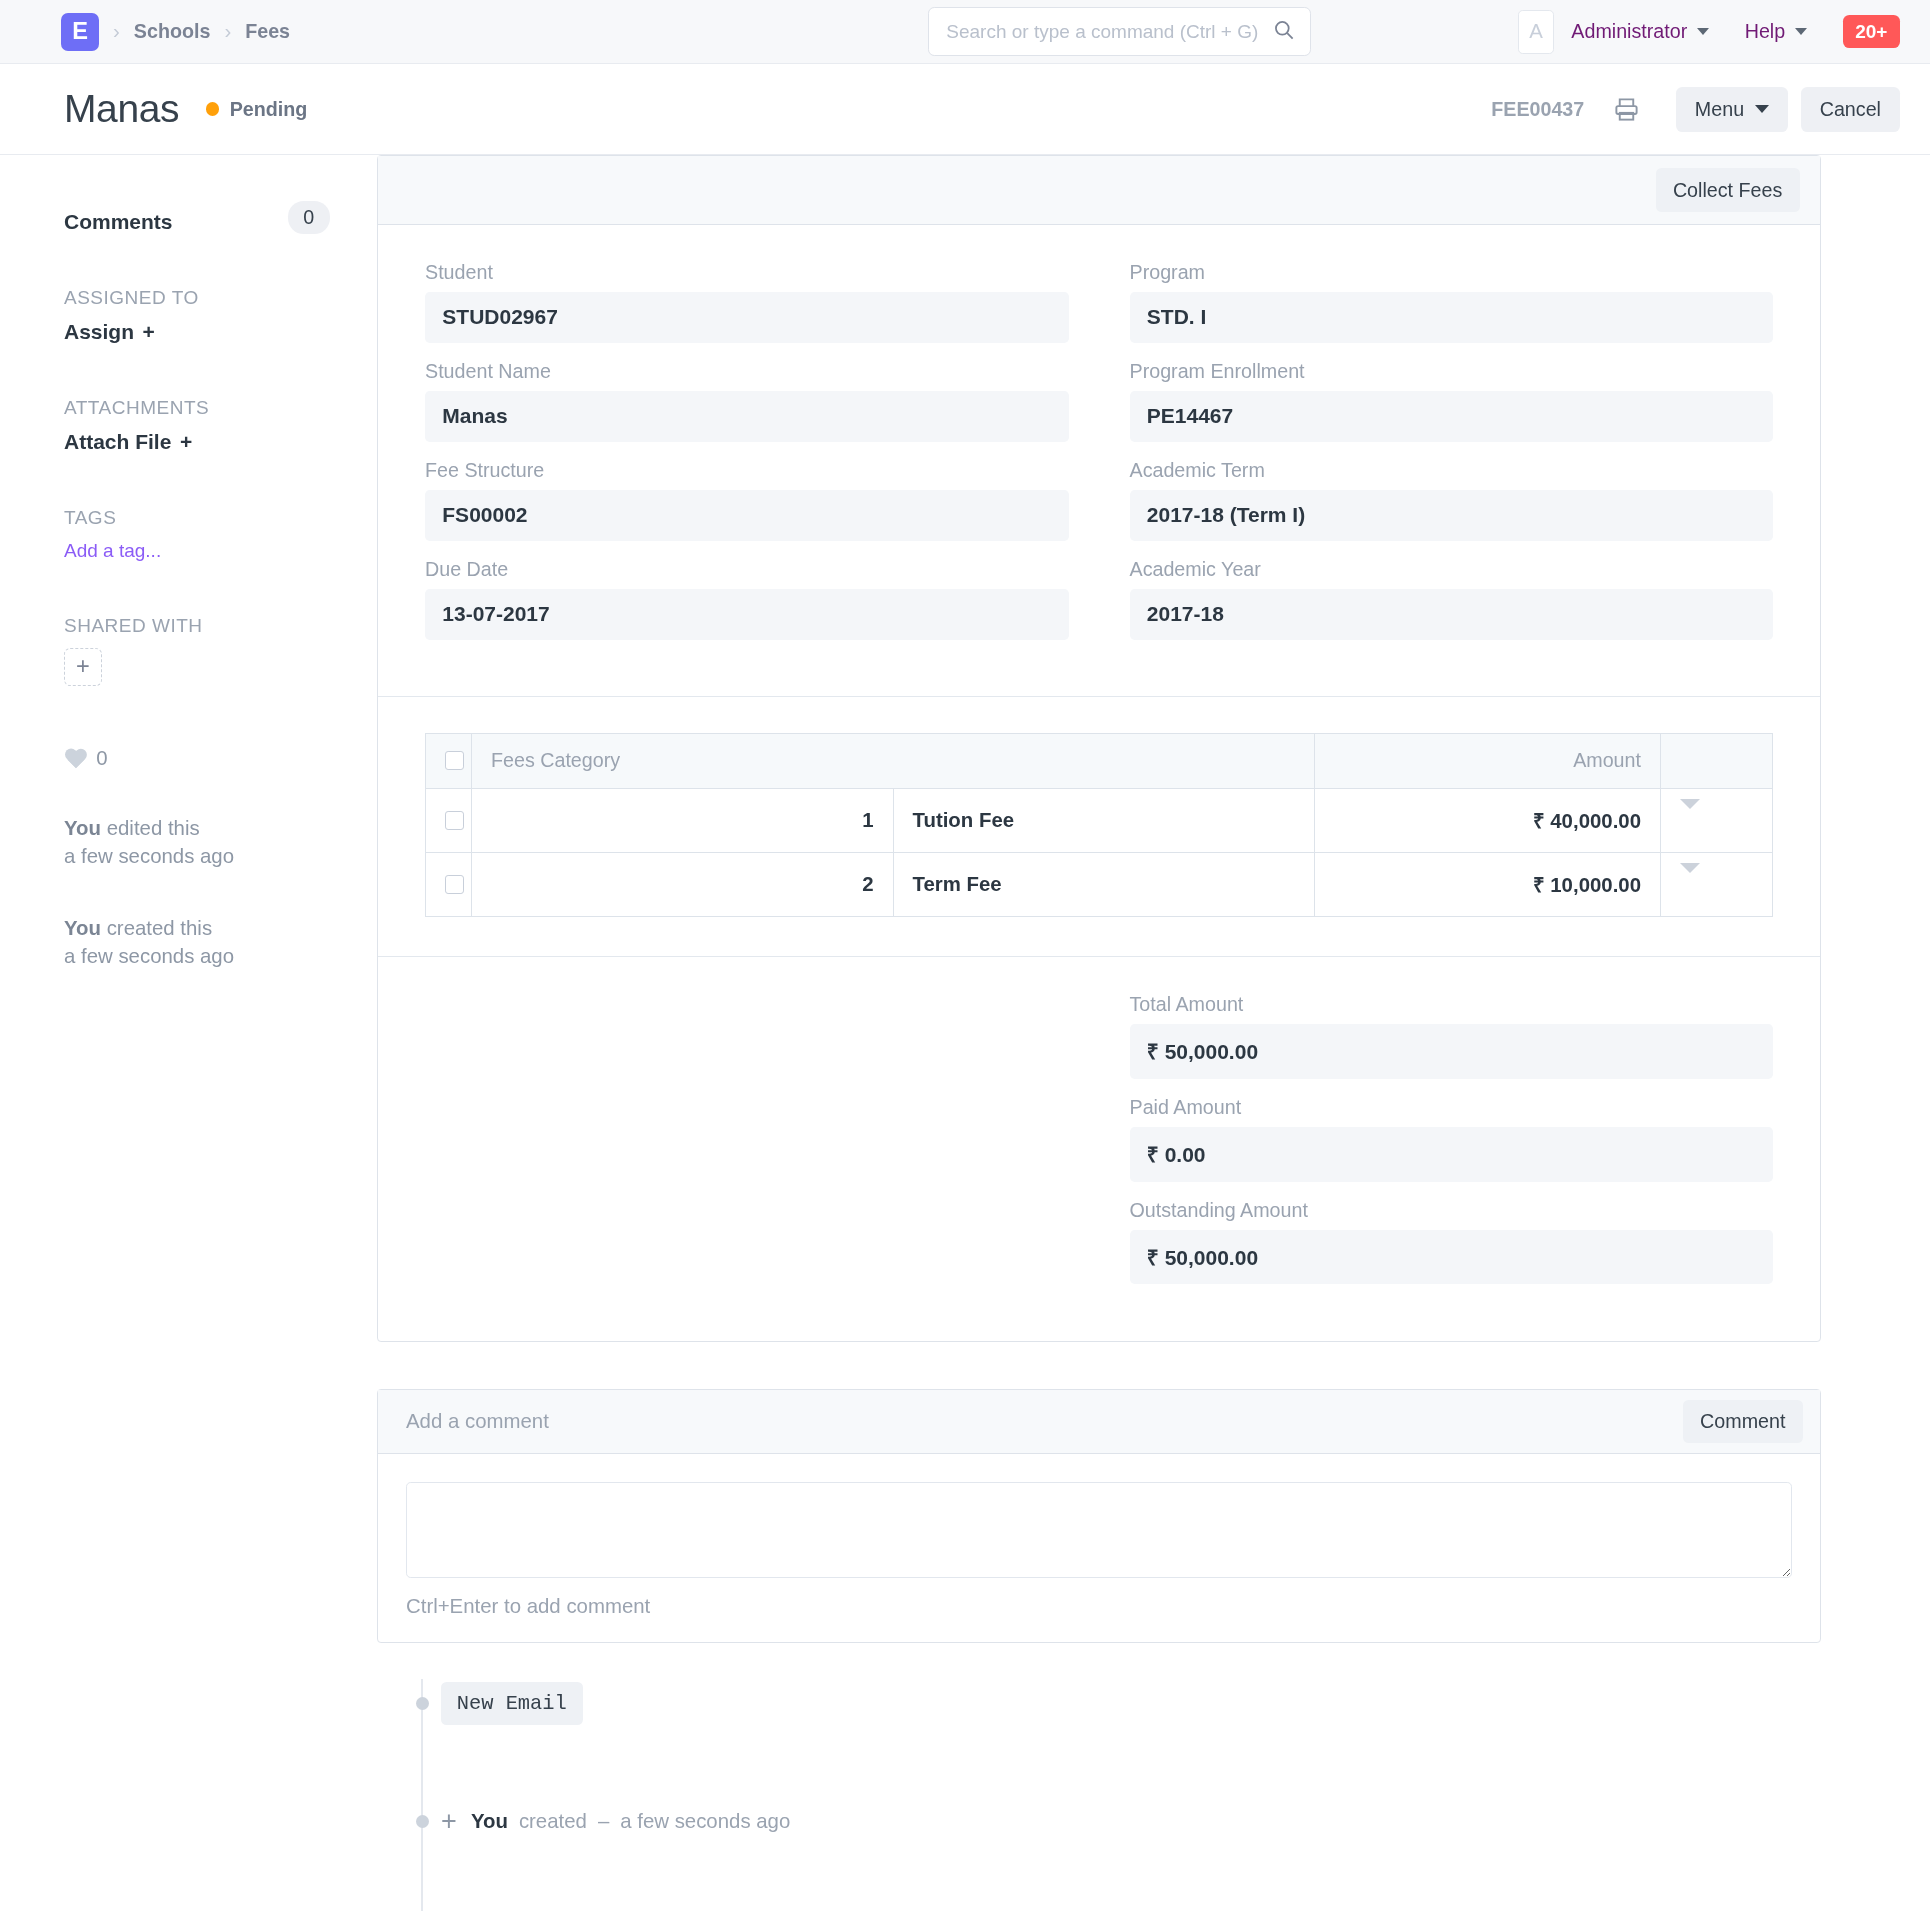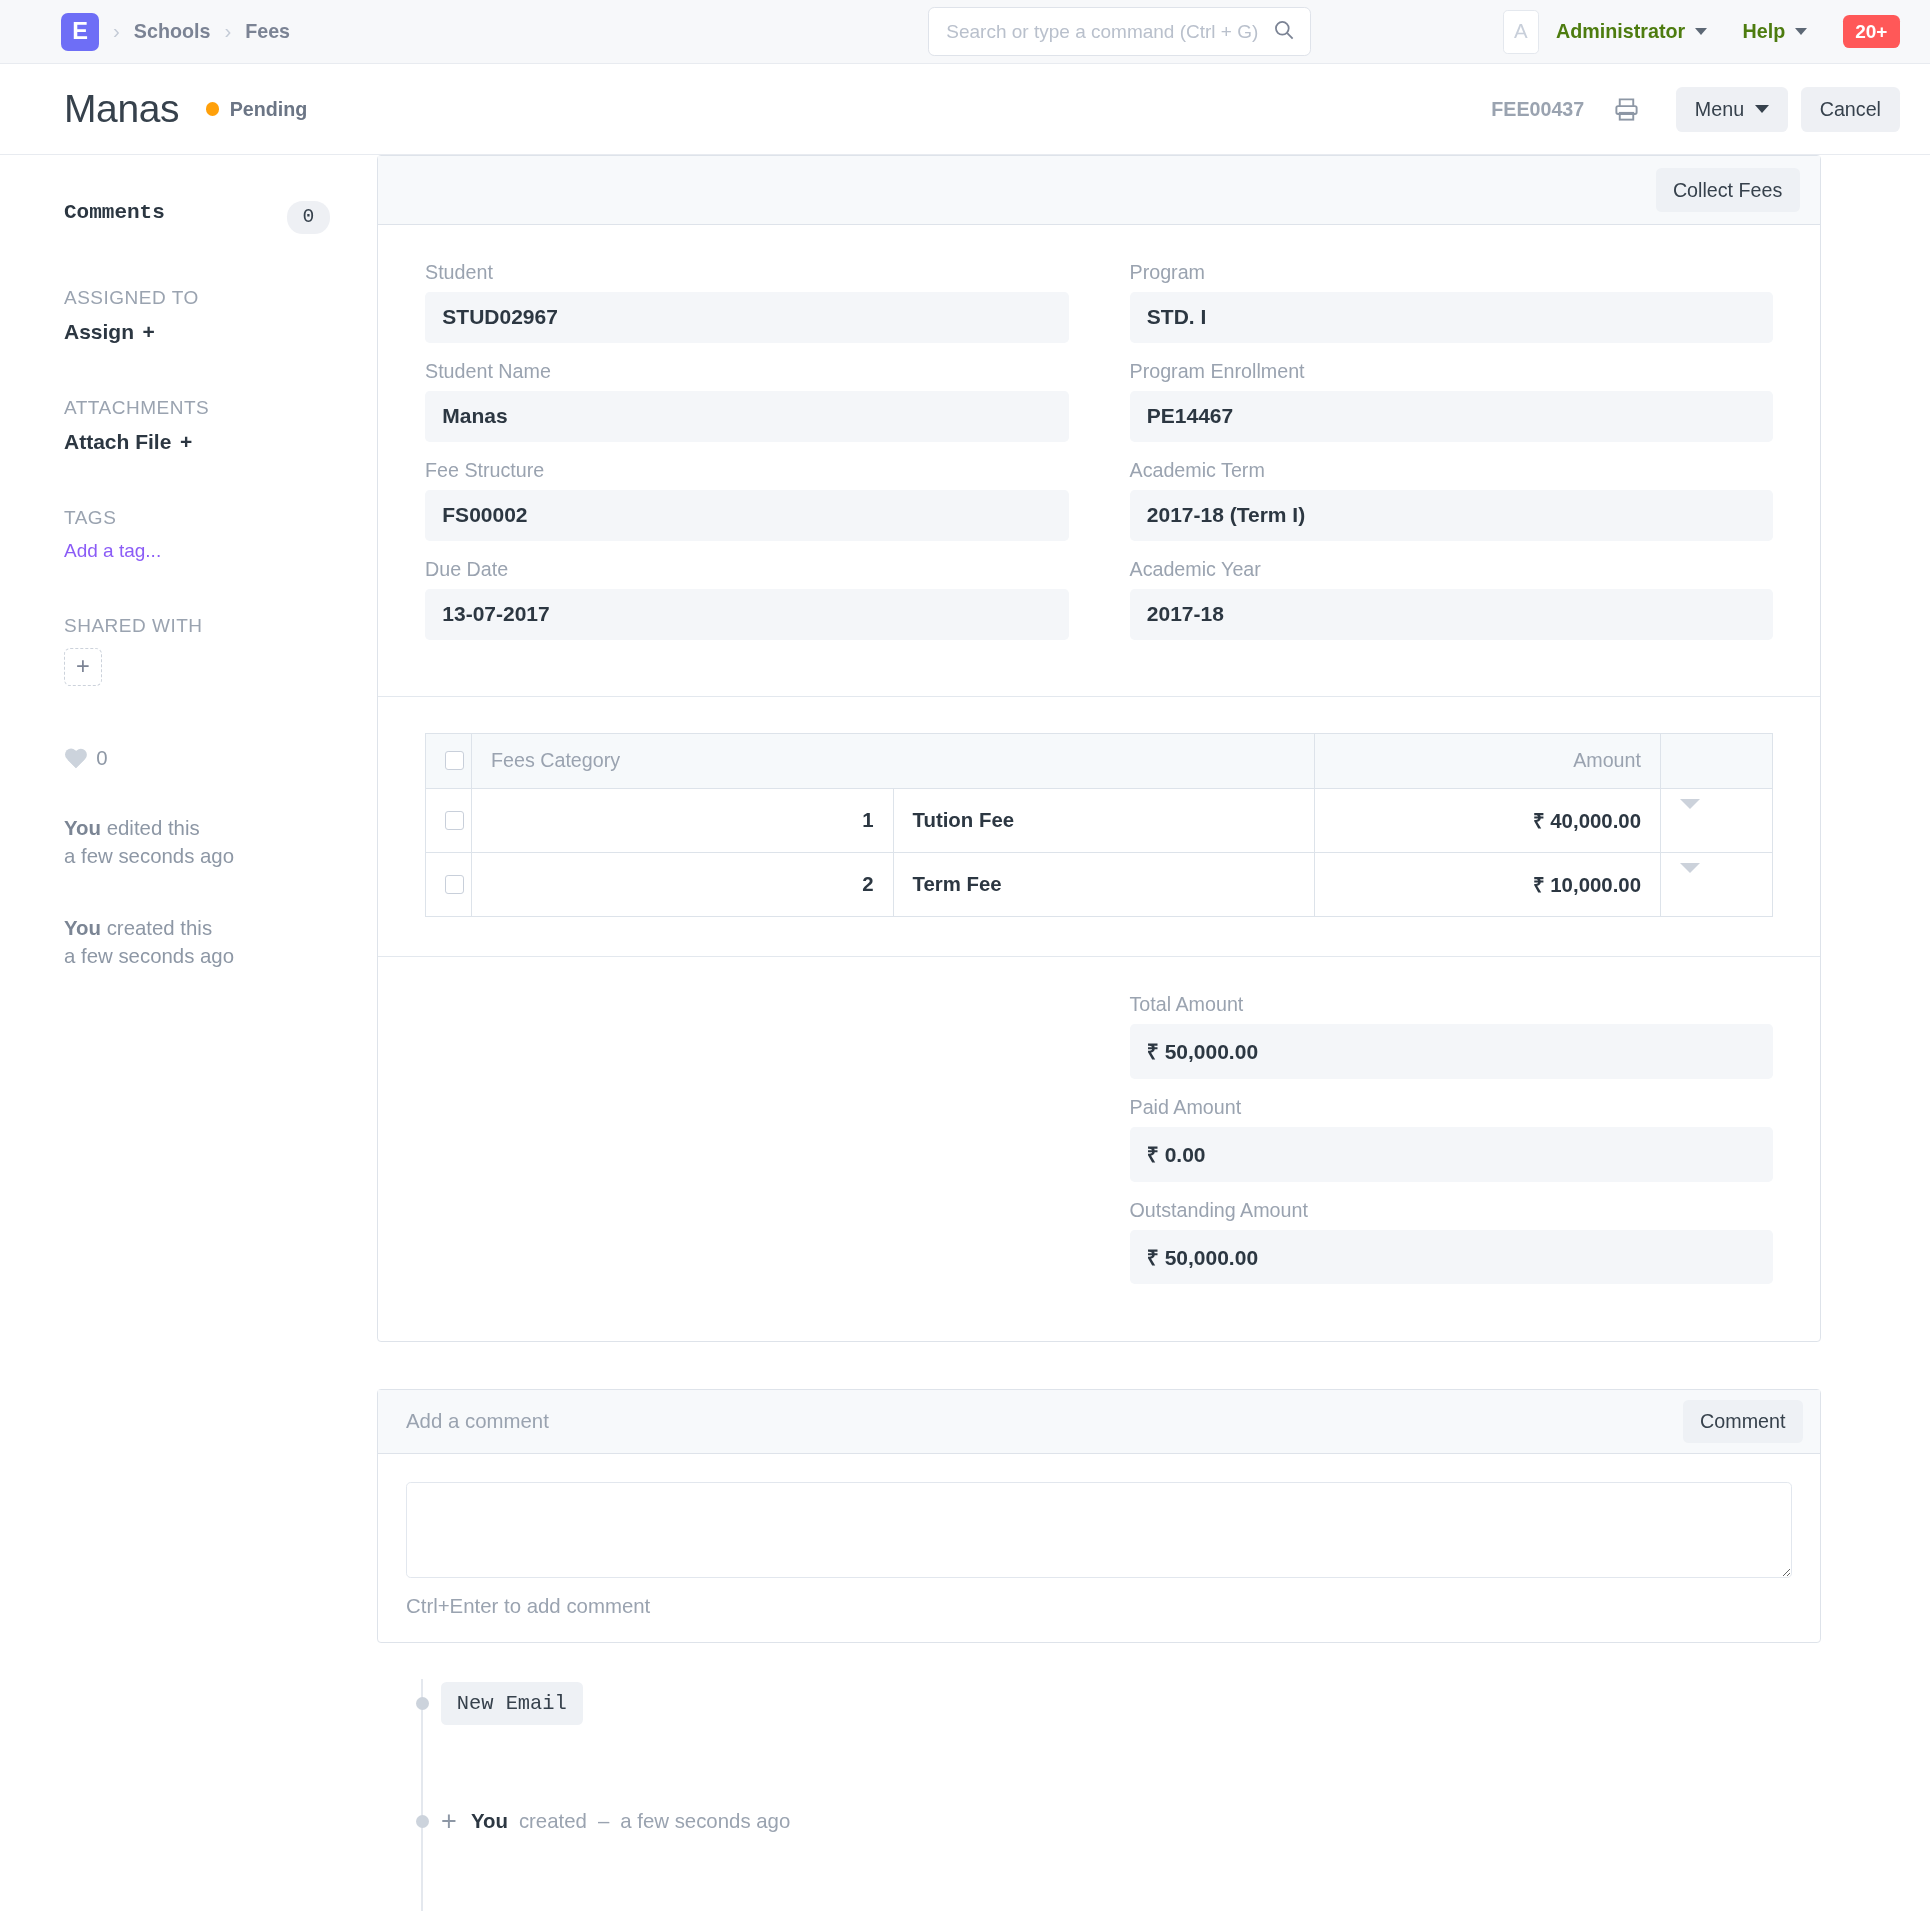--- a/index.html
+++ b/index.html
@@ -78,23 +78,23 @@
     width: 36px; height: 44px;
     border: 0.8px solid #e4e8ee;
     border-radius: 4.7px;
     background: #fff;
     color: #c8cfda;
     font-size: 20.4px;
     display: flex; align-items: center; justify-content: center;
     margin-right: 17.3px;
   }
   .nav-link {
-    color: #4d7c0f;
-    font-size: 19.7px;
-    font-weight: 700;
+    color: #701a75;
+    font-size: 19.7px;
+    font-weight: 400;
     margin-right: 36px;
     display: flex;
     align-items: center;
     gap: 9.4px;
     white-space: nowrap;
   }
   .caret-down {
     width: 0; height: 0;
     border-left: 6.3px solid transparent;
     border-right: 6.3px solid transparent;
@@ -186,23 +186,22 @@
     border-top: 0.8px solid #e8ebf0;
   }
   .sidebar {
     width: 377px;
     flex: none;
     padding: 46px 47px 0 64px;
     min-height: 1730px;
   }
   .sb-row {
     display: flex;
-    align-items: flex-start;
+    align-items: flex-end;
     justify-content: space-between;
-    font-family: Liberation Mono, monospace;
   }
   .sb-title {
     font-size: 21px;
     font-weight: 700;
     color: #2c3742;
   }
   .sb-count {
     background: #eef0f4;
     border-radius: 15.7px;
     color: #36414c;

